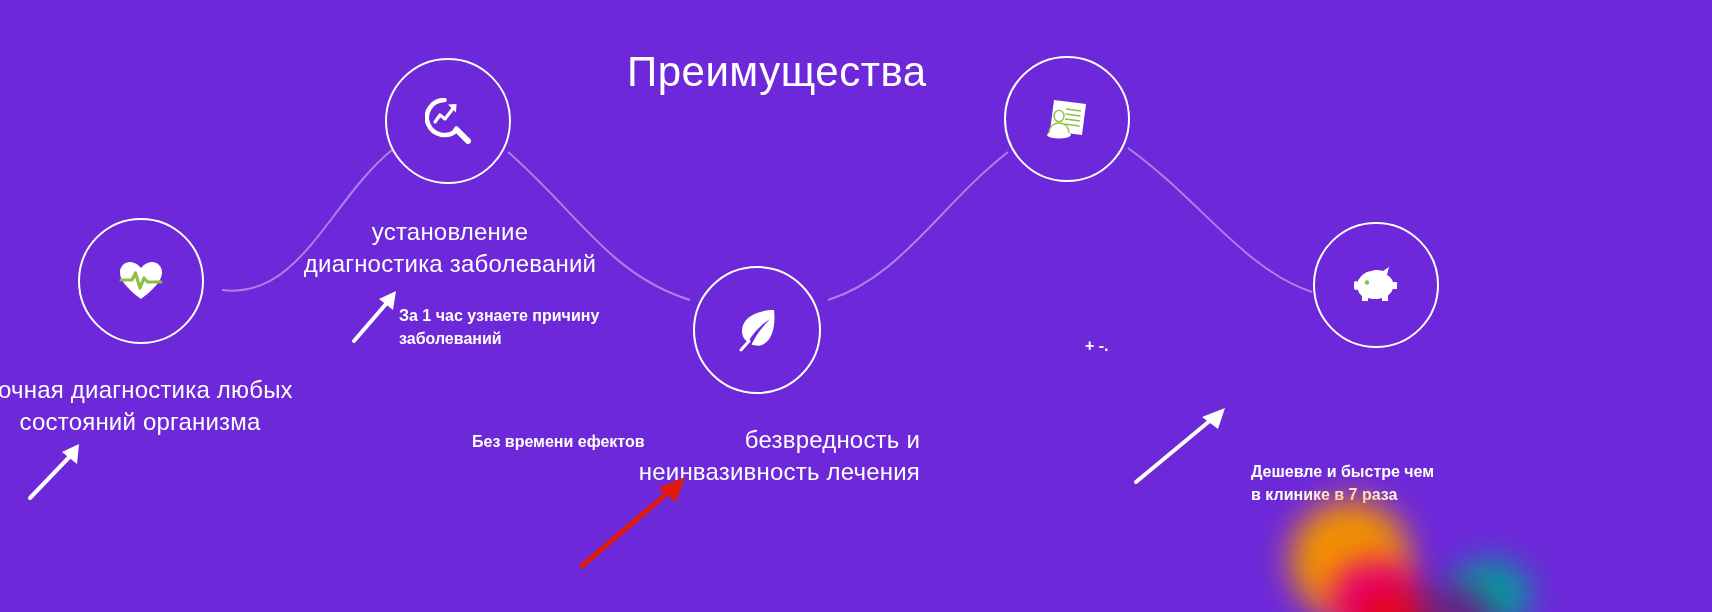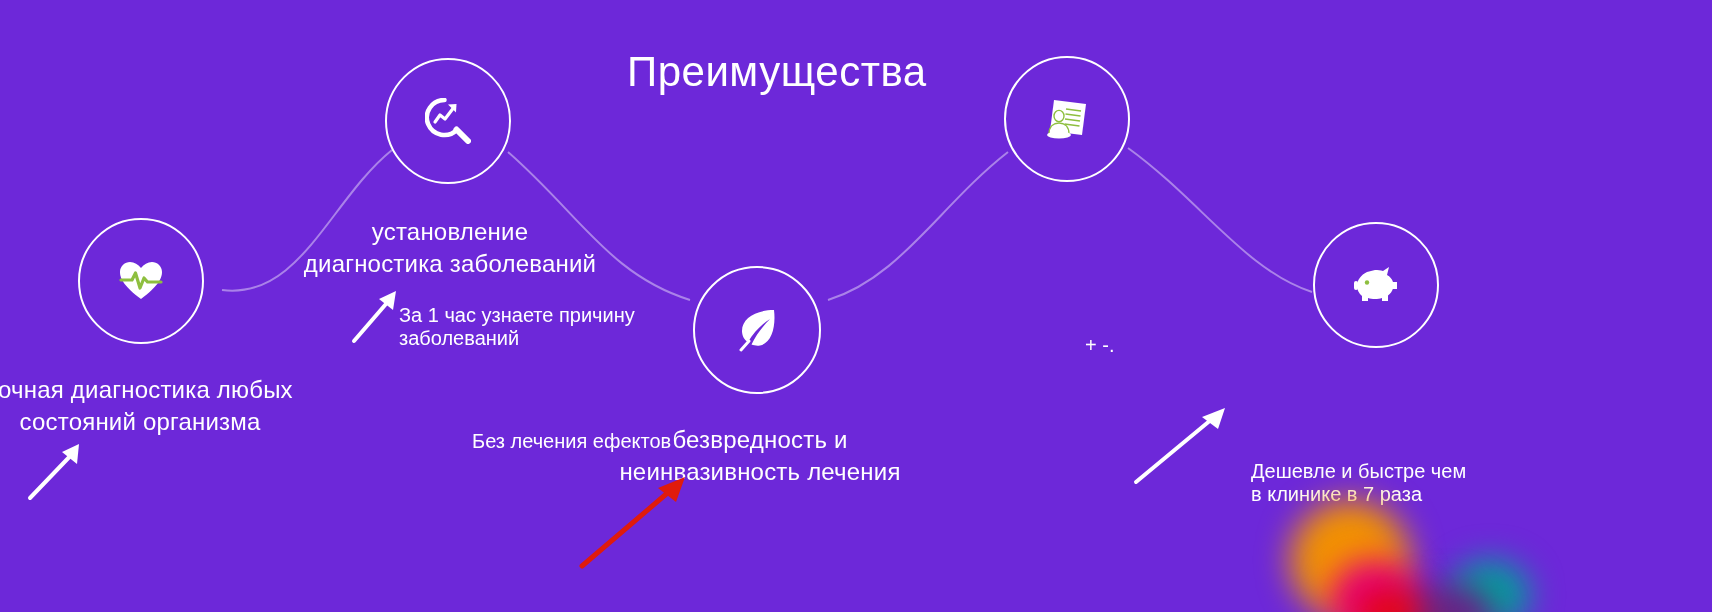--- a/index.html
+++ b/index.html
@@ -41,23 +41,23 @@
     font-size: 24px;
     line-height: 32px;
     text-align: center;
     font-weight: 300;
     letter-spacing: 0.2px;
     white-space: pre-line;
   }
   .annot {
     position: absolute;
     color: #ffffff;
-    font-size: 20px;
+    font-size: 16px;
     line-height: 23px;
-    font-weight: 400;
+    font-weight: 700;
     white-space: pre-line;
   }
   .page-title {
     position: absolute;
     color: #ffffff;
     font-size: 42px;
     line-height: 48px;
     font-weight: 300;
     letter-spacing: 0.5px;
   }
@@ -108,21 +108,21 @@
 диагностика заболеваний</div>
 
   <div class="node-circle" style="left:693px; top:266px; width:128px; height:128px;">
     <span class="node-icon">
       <svg width="42" height="44" viewBox="0 0 42 44">
         <path d="M38 2 C20 2, 6 10, 6 23 C6 28, 8.5 32, 12 34 C18 24, 26 16, 34 11 C27 18, 20 27, 15.5 36.5 C18 37.5, 21 38, 24 37.5 C36 35, 40 18, 38 2 Z" fill="#ffffff"></path>
         <path d="M13 33 L5 42" fill="none" stroke="#ffffff" stroke-width="3" stroke-linecap="round"></path>
       </svg>
     </span>
   </div>
-  <div class="node-label" style="left:600px; top:424px; width:320px;">безвредность и
+  <div class="node-label" style="left:600px; top:424px; width:320px;text-align:right;">безвредность и
 неинвазивность лечения</div>
 
   <div class="node-circle" style="left:1004px; top:56px; width:126px; height:126px;">
     <span class="node-icon">
       <svg width="46" height="44" viewBox="0 0 46 44">
         <path d="M10 3 L42 7 L38 38 L6 34 Z" fill="#ffffff"></path>
         <path d="M22 12 L37 14" stroke="#8ebf3f" stroke-width="1.6"></path>
         <path d="M21.5 17 L36.5 19" stroke="#8ebf3f" stroke-width="1.6"></path>
         <path d="M21 22 L36 24" stroke="#8ebf3f" stroke-width="1.6"></path>
         <path d="M20.5 27 L35.5 29" stroke="#8ebf3f" stroke-width="1.6"></path>
@@ -148,21 +148,21 @@
     <path d="M55 4 L53 24 L38 12 Z" fill="#ffffff"></path>
   </svg>
 
   <svg class="arrow-svg" style="left:348px; top:285px;" width="62" height="62" viewBox="0 0 62 62">
     <path d="M6 56 L44 12" stroke="#ffffff" stroke-width="4" stroke-linecap="round"></path>
     <path d="M48 6 L45 25 L31 14 Z" fill="#ffffff"></path>
   </svg>
   <div class="annot" style="left:399px; top:304px; width:250px;">За 1 час узнаете причину
 заболеваний</div>
 
-  <div class="annot" style="left:472px; top:430px; width:200px;">Без лечения ефектов</div>
+  <div class="annot" style="left:472px; top:430px; width:200px;">Без времени ефектов</div>
   <svg class="arrow-svg" style="left:572px; top:466px;" width="130" height="110" viewBox="0 0 130 110">
     <path d="M10 100 L106 18" stroke="#e01b0c" stroke-width="5" stroke-linecap="round"></path>
     <path d="M113 11 L104 36 L86 22 Z" fill="#e01b0c"></path>
   </svg>
 
   <div class="annot" style="left:1085px; top:334px; width:80px;">+ -.</div>
 
   <svg class="arrow-svg" style="left:1128px; top:400px;" width="110" height="90" viewBox="0 0 110 90">
     <path d="M8 82 L90 14" stroke="#ffffff" stroke-width="4" stroke-linecap="round"></path>
     <path d="M97 8 L90 29 L74 17 Z" fill="#ffffff"></path>

